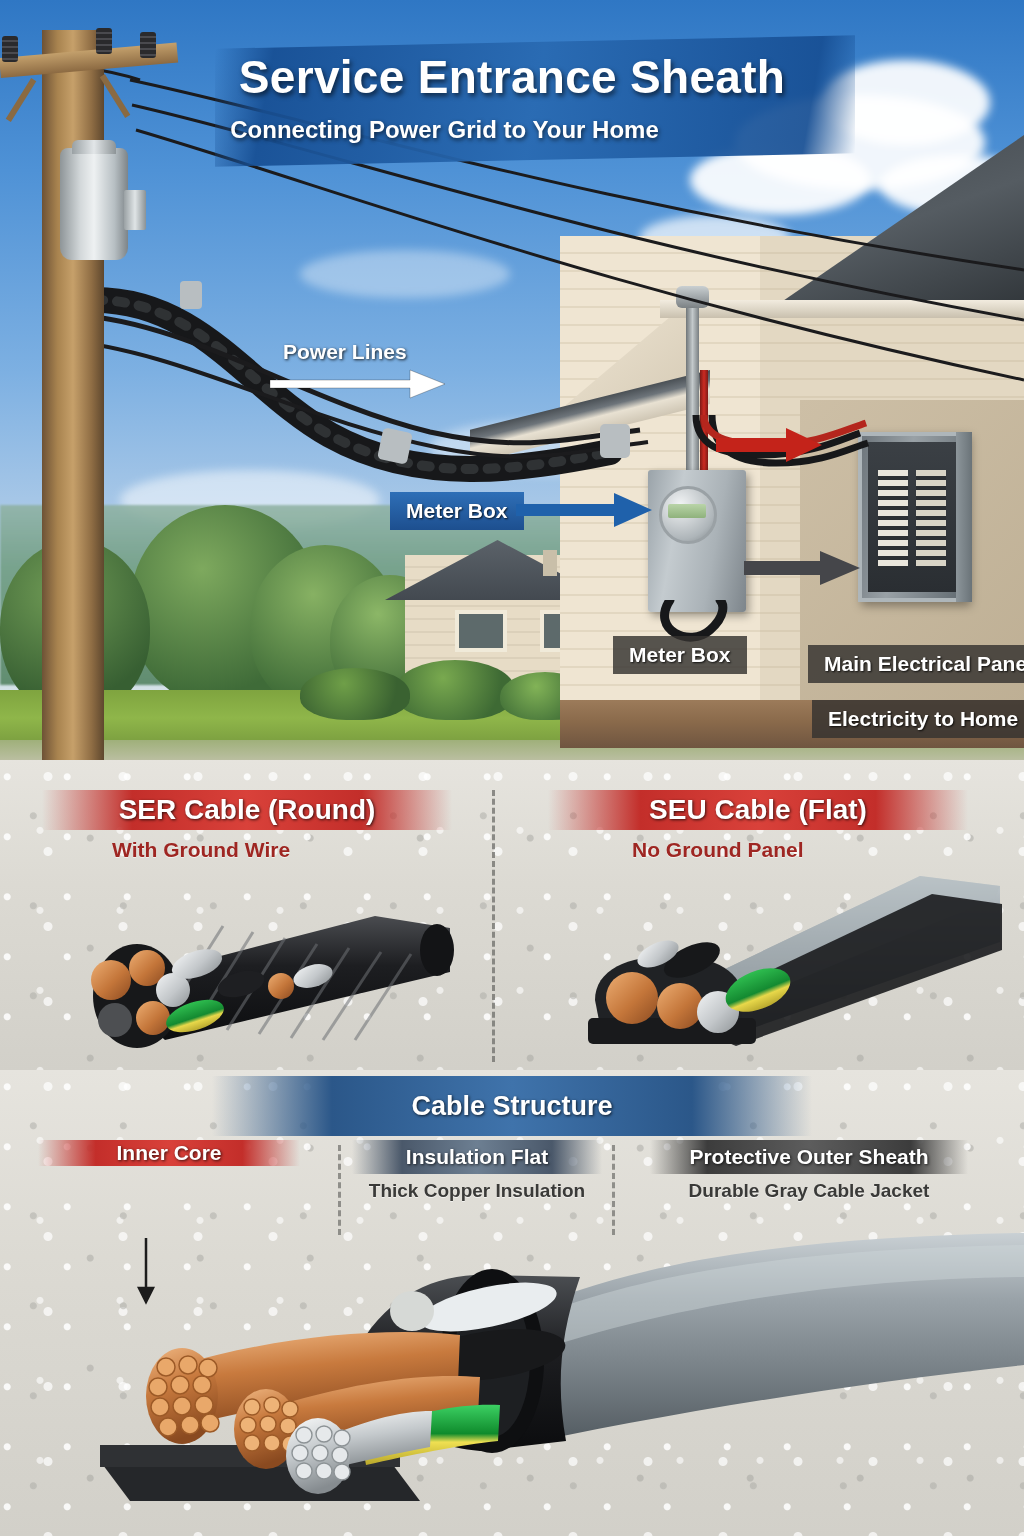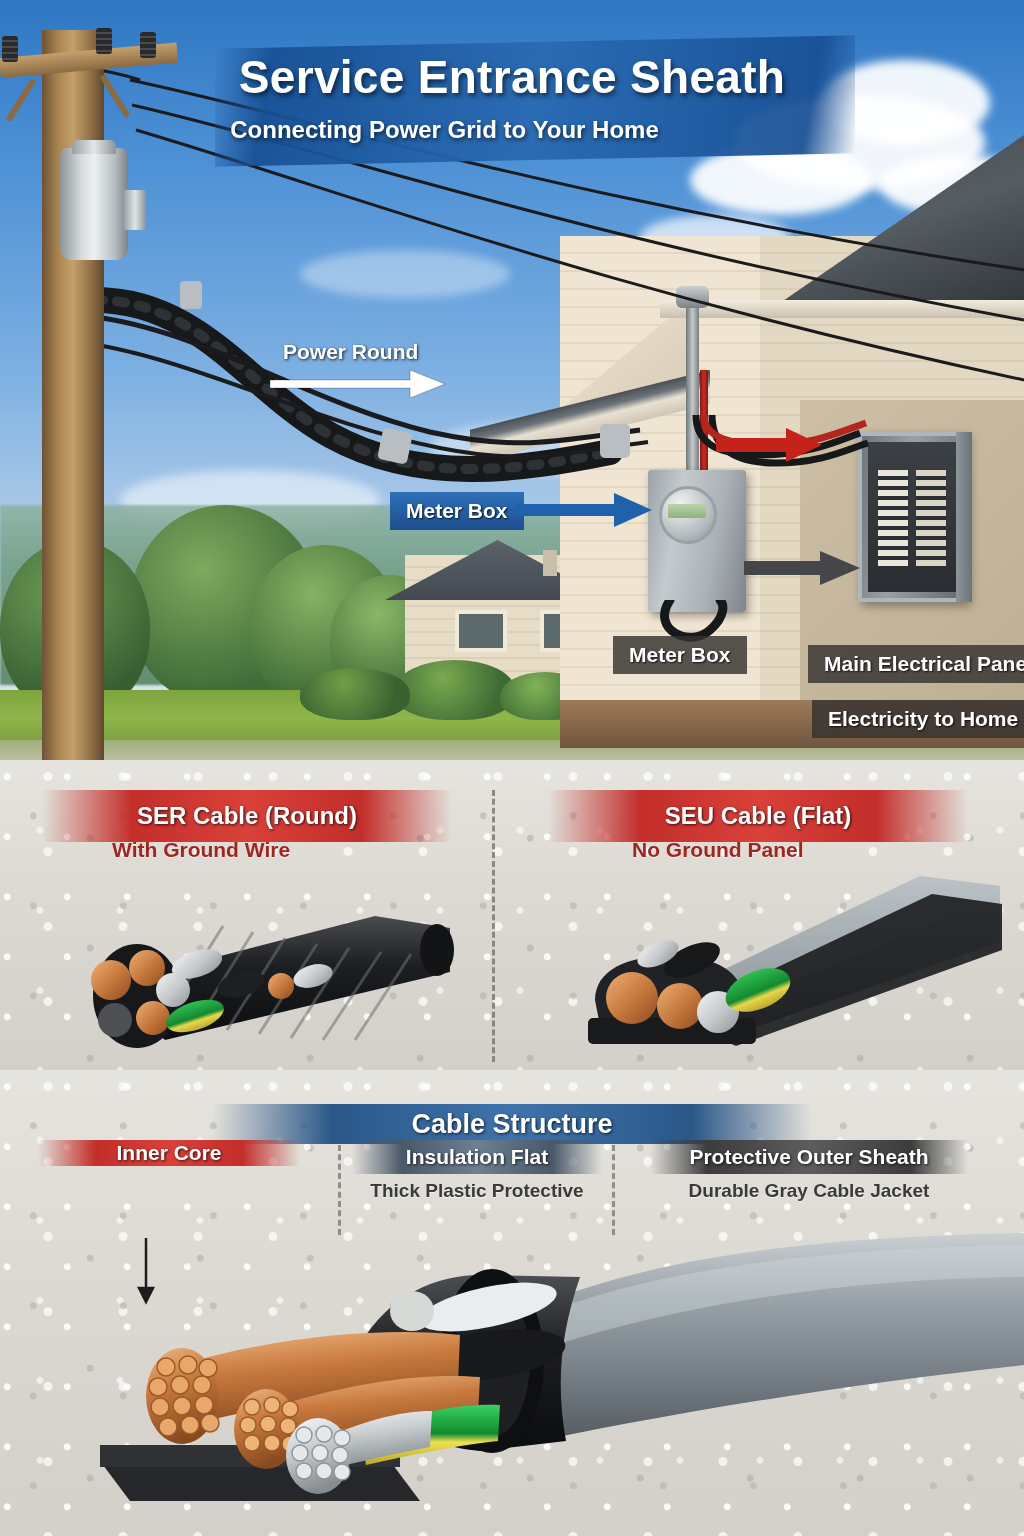--- a/index.html
+++ b/index.html
@@ -109,22 +109,22 @@
                 linear-gradient(180deg,#e6e4de 0%,#dcdad3 40%,#d2d0c9 100%);
               background-size:60px 60px,90px 90px,75px 75px,110px 110px,80px 80px,100% 100%; }
   .sec2 { top:760px; height:310px; }
   .sec3 { top:1070px; height:466px; }
 
   .divider { position:absolute; left:492px; top:790px; width:0; height:272px;
              border-left:3px dashed #6e6e6a; opacity:.75; }
   .divider2 { position:absolute; width:0; height:90px;
               border-left:3px dashed #6e6e6a; opacity:.7; }
 
-  .banner { position:absolute; height:52px; display:flex; align-items:center;
-            justify-content:center; color:#fff; font-weight:bold; font-size:24px;
+  .banner { position:absolute; height:40px; display:flex; align-items:center;
+            justify-content:center; color:#fff; font-weight:bold; font-size:28px;
             text-shadow:1px 1px 3px rgba(0,0,0,.75); }
   .banner-red { background:linear-gradient(90deg,rgba(196,46,42,0) 0%,#c32e2a 22%,#d9413a 50%,#c32e2a 78%,rgba(196,46,42,0) 100%); }
   .banner-blue { background:linear-gradient(90deg,rgba(40,80,134,0) 0%,#2b5789 20%,#3f73ab 50%,#2b5789 80%,rgba(40,80,134,0) 100%); }
   .banner-slate { background:linear-gradient(90deg,rgba(74,88,106,0) 0%,#4a586a 20%,#6d7f92 50%,#4a586a 80%,rgba(74,88,106,0) 100%); }
   .banner-gray { background:linear-gradient(90deg,rgba(58,58,58,0) 0%,#3c3c3c 18%,#5d5d5d 50%,#3c3c3c 82%,rgba(58,58,58,0) 100%); }
 
   .subtitle-red { position:absolute; font-weight:bold; font-size:21px; color:#9e2622;
                   text-shadow:0 1px 0 rgba(255,255,255,.55); white-space:nowrap; }
   .subtitle-dark { position:absolute; font-weight:bold; font-size:19px; color:#3a3a38;
                    text-shadow:0 1px 0 rgba(255,255,255,.6); text-align:center; line-height:1.18; }
@@ -240,21 +240,21 @@
                 background:repeating-linear-gradient(180deg,#d8d4c6 0 6px,#2b2f33 6px 10px);"></div>
     <div style="position:absolute;left:956px;top:432px;width:16px;height:170px;
                 background:linear-gradient(90deg,#8d969b,#6a7378);"></div>
 
     <svg style="position:absolute;left:690px;top:415px;" width="220" height="80">
       <path d="M6,0 C6,30 30,40 70,40 C120,40 150,25 170,18" stroke="#17181a" stroke-width="7" fill="none"></path>
       <path d="M22,0 C22,34 46,48 86,48 C132,48 158,34 178,28" stroke="#17181a" stroke-width="7" fill="none"></path>
       <path d="M14,0 C14,22 40,30 78,30 C124,30 152,16 176,8" stroke="#b4261d" stroke-width="7" fill="none"></path>
     </svg>
 
-    <div class="lbl lbl-plain" style="left:283px;top:340px;">Power Round</div>
+    <div class="lbl lbl-plain" style="left:283px;top:340px;">Power Lines</div>
     <svg class="arrow-white" style="left:270px;top:366px;" width="180" height="34">
       <path d="M0,14 L140,14 L140,4 L175,18 L140,32 L140,22 L0,22 Z" fill="#ffffff" stroke="rgba(0,0,0,.25)" stroke-width="1"></path>
     </svg>
 
     <div class="chip chip-blue" style="left:390px;top:492px;">Meter Box</div>
     <svg class="arrow-blue" style="left:516px;top:490px;" width="140" height="40">
       <path d="M0,14 L98,14 L98,3 L136,20 L98,37 L98,26 L0,26 Z" fill="#1f61ab"></path>
     </svg>
 
     <svg class="arrow-red" style="left:716px;top:428px;" width="110" height="36">
@@ -352,32 +352,32 @@
     <circle cx="92" cy="148" r="26" fill="url(#cu)"></circle>
     <circle cx="140" cy="156" r="23" fill="url(#cu)"></circle>
     <circle cx="178" cy="162" r="21" fill="url(#al)"></circle>
     <ellipse cx="218" cy="140" rx="34" ry="19" transform="rotate(-22 218 140)" fill="url(#gnd)"></ellipse>
     <ellipse cx="152" cy="110" rx="30" ry="14" transform="rotate(-24 152 110)" fill="#17181a"></ellipse>
     <ellipse cx="118" cy="104" rx="22" ry="11" transform="rotate(-24 118 104)" fill="url(#al)"></ellipse>
   </svg>
 
   <div class="concrete sec3"></div>
 
-  <div class="banner banner-blue" style="left:212px;top:1076px;width:600px;height:40px;font-size:27px;margin-top:28px;">Cable Structure</div>
+  <div class="banner banner-blue" style="left:212px;top:1076px;width:600px;height:60px;font-size:27px;">Cable Structure</div>
 
   <div class="divider2" style="left:338px;top:1145px;"></div>
   <div class="divider2" style="left:612px;top:1145px;"></div>
 
   <div class="banner banner-red" style="left:38px;top:1140px;width:262px;height:26px;font-size:21px;">Inner Core</div>
   <svg style="position:absolute;left:136px;top:1238px;" width="20" height="68">
     <path d="M10,0 L10,56 M10,64 L3,50 L17,50 Z" stroke="#1c1c1c" stroke-width="2.5" fill="#1c1c1c"></path>
   </svg>
 
   <div class="banner banner-slate" style="left:352px;top:1140px;width:250px;height:34px;font-size:21px;">Insulation Flat</div>
-  <div class="subtitle-dark" style="left:360px;top:1180px;width:234px;">Thick Plastic Protective</div>
+  <div class="subtitle-dark" style="left:360px;top:1180px;width:234px;">Thick Copper Insulation</div>
 
   <div class="banner banner-gray" style="left:650px;top:1140px;width:318px;height:34px;font-size:21px;">Protective Outer Sheath</div>
   <div class="subtitle-dark" style="left:656px;top:1180px;width:306px;">Durable Gray Cable Jacket</div>
 
   <svg style="position:absolute;left:60px;top:1215px;" width="964" height="300">
     <defs>
       <linearGradient id="bigGray" x1="0" y1="0" x2="0" y2="1">
         <stop offset="0%" stop-color="#c9d0d4"></stop>
           <stop offset="30%" stop-color="#9aa3a9"></stop>
         <stop offset="72%" stop-color="#6e777d"></stop>

